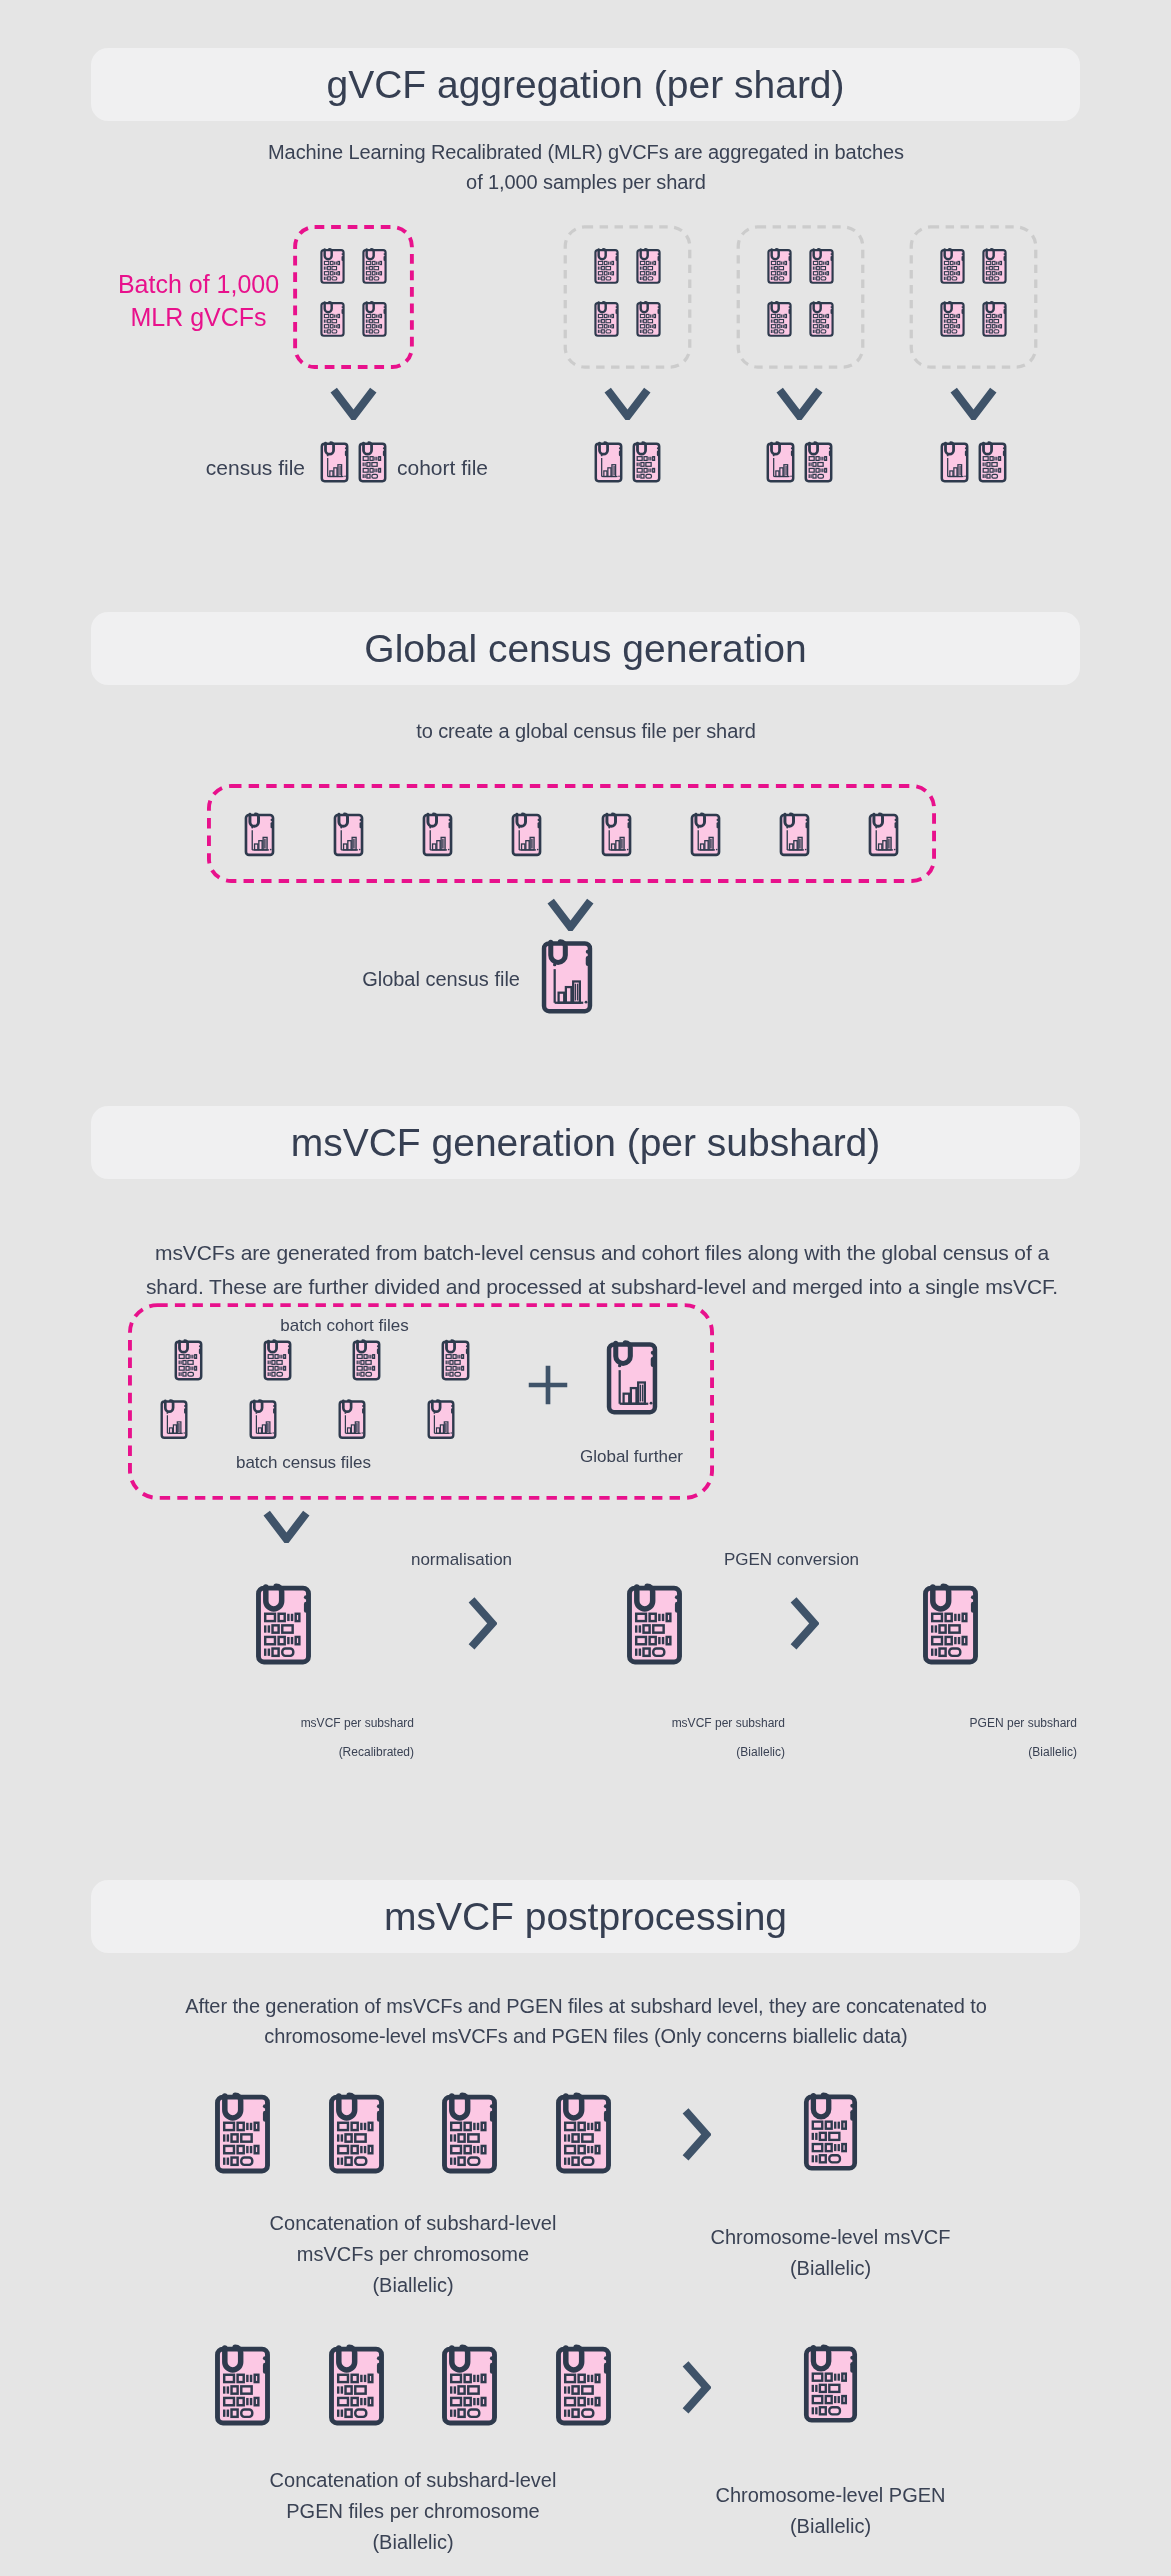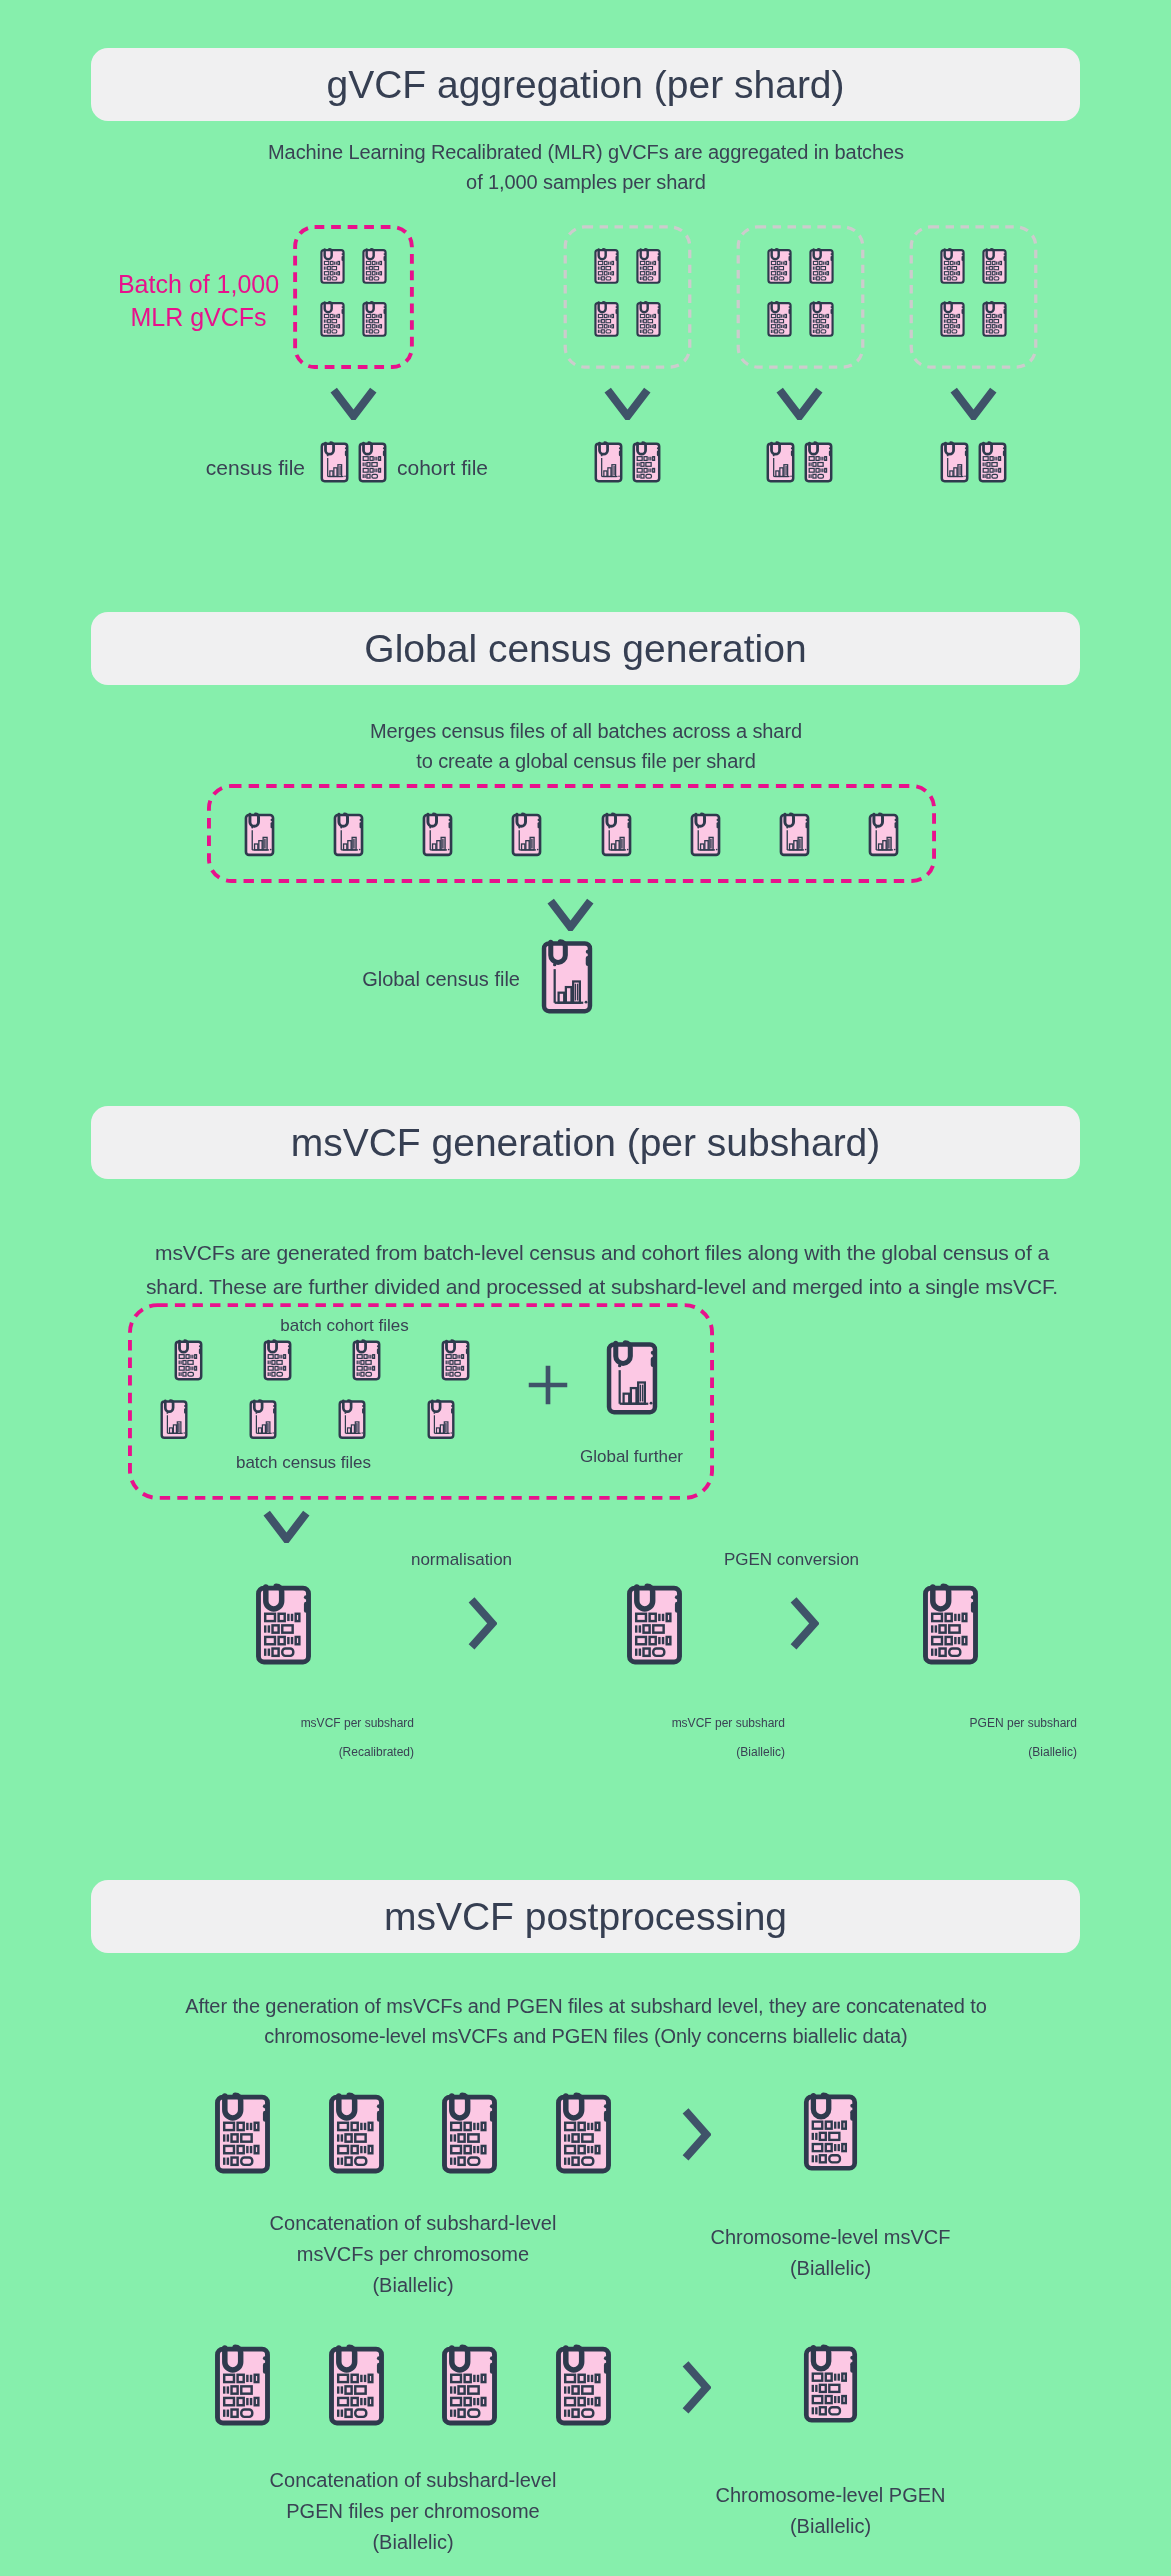--- a/index.html
+++ b/index.html
@@ -1,17 +1,17 @@
 <!DOCTYPE html>
 <html style="font-size:10.4px"><head>
 <meta charset="utf-8">
 <style>
   html,body{margin:0;padding:0;background:#ffffff;}
   #page{
-    position:relative;width:1172px;height:2576px;background:#86efac;
+    position:relative;width:1172px;height:2576px;background:#e5e5e5;
     font-family:"Liberation Sans","DejaVu Sans",sans-serif;color:#3a4254;overflow:hidden;
   }
   .abs{position:absolute;}
   .section-header{
     position:absolute;left:91px;width:989px;height:73px;background:#f0f0f1;border-radius:17px;
     display:flex;align-items:center;justify-content:center;
     font-size:39px;font-weight:500;color:#363f52;letter-spacing:0px;
   }
   .subtitle{position:absolute;left:0;width:1172px;text-align:center;font-size:20px;line-height:30px;color:#3a4254;letter-spacing:-0.1px;margin-top:12px;}
   .subtitle-lg{font-size:21px;line-height:34px;padding-left:16px;}
@@ -745,21 +745,20 @@
           </g>
         </svg>
       </div>
   </div>
 
 
   <div class="section-header" style="top:612px">
     <span>Global census generation</span>
   </div>
   <div class="subtitle" style="top:704px">
-    <div>Merges census files of all batches across a shard</div>
     <div>to create a global census file per shard</div>
   </div>
 
   <svg class="dash-box" style="left:207px;top:784px" width="729" height="99" viewBox="0 0 1120 152">
     <rect x="3" y="3" width="1114" height="146" rx="34" fill="none" stroke="#e8118c" stroke-width="6" stroke-dasharray="16 11"></rect>
   </svg>
   <div class="census-strip" style="left:207px;top:784px;width:729px;height:99px">
       <div class="icon" style="width: 33px;">
         <svg viewBox="0 0 100 145">
 <rect x="9" y="15" width="82" height="121" rx="9" fill="#fcc8e4" stroke="#2e3a4d" stroke-width="8"></rect>

